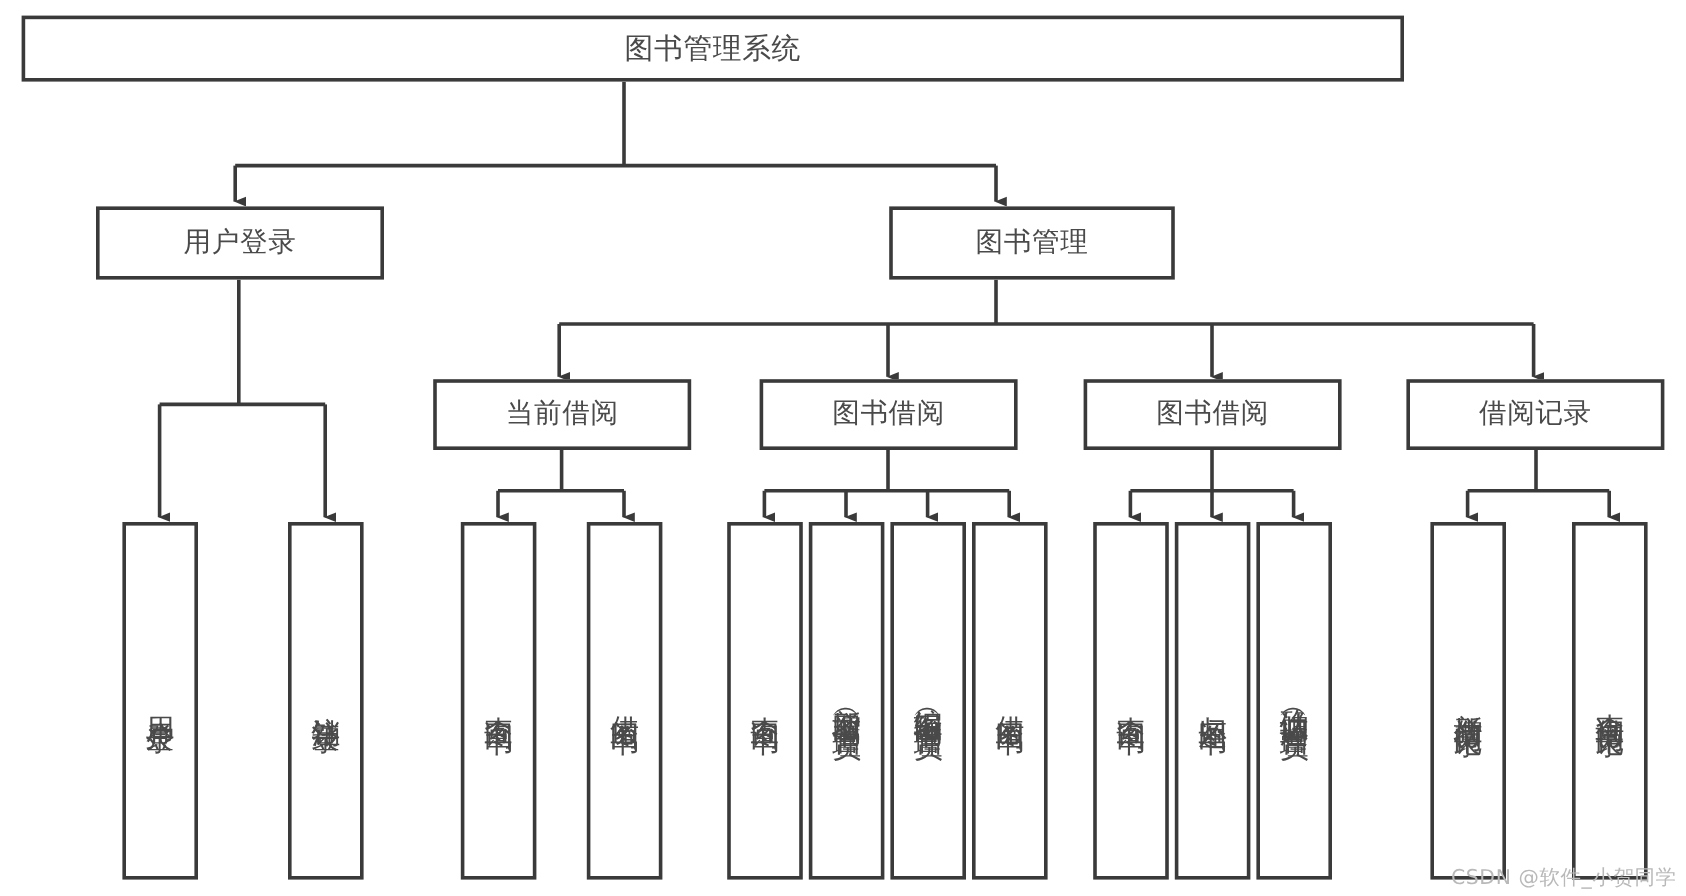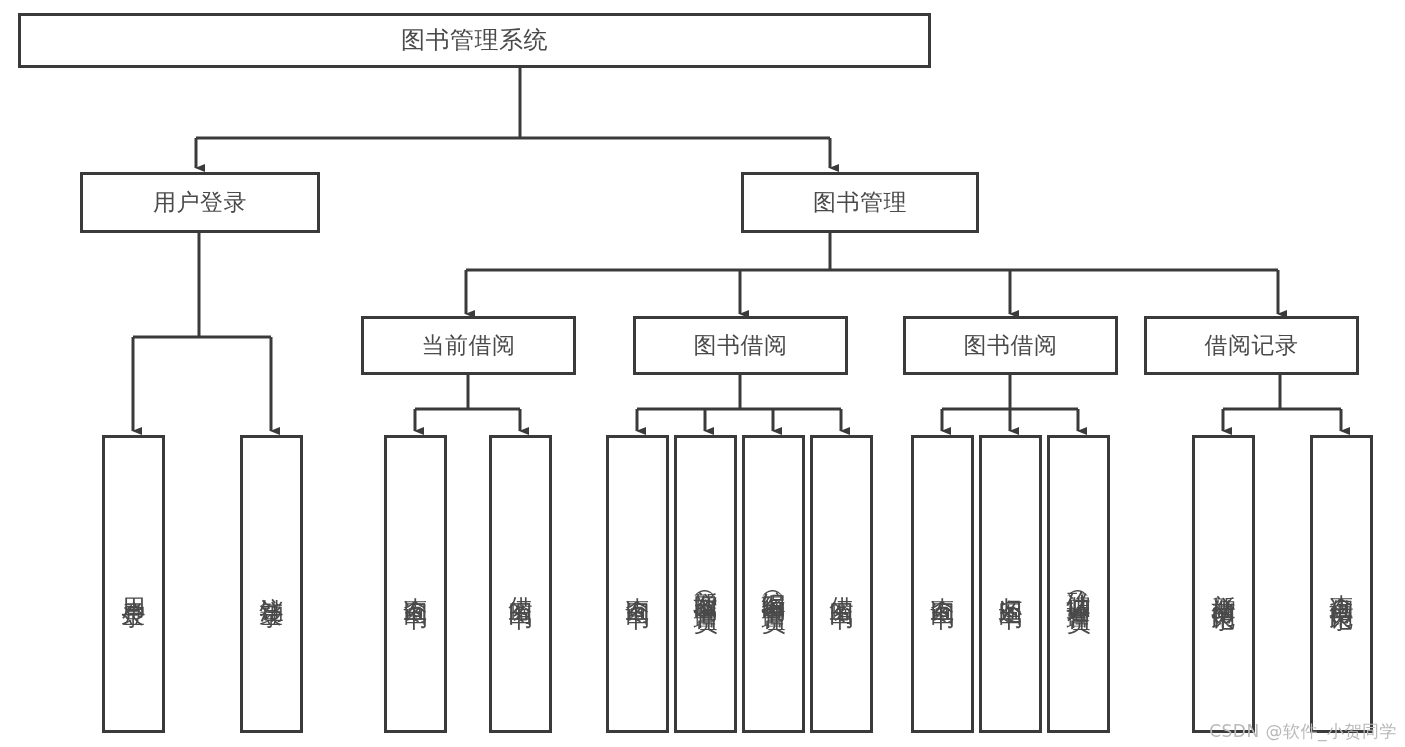--- a/index.html
+++ b/index.html
@@ -125,41 +125,41 @@
       <path d="M1010,409 L1010,431" marker-end="url(#arrowhead)"></path>
       <path d="M1078,409 L1078,431" marker-end="url(#arrowhead)"></path>
 
       <path d="M1280,375 L1280,409"></path>
       <path d="M1223,409 L1341,409"></path>
       <path d="M1223,409 L1223,431" marker-end="url(#arrowhead)"></path>
       <path d="M1341,409 L1341,431" marker-end="url(#arrowhead)"></path>
     </g>
   </svg>
 
-  <div class="node horiz root" style="left:18px; top:13px; width:913px; height:55px;">
+  <div class="node horiz root" style="left:18px; top:13px; width:1152px; height:55px;">
     <span class="node-label">图书管理系统</span>
   </div>
 
   <div class="node horiz" style="left:80px; top:172px; width:240px; height:61px;">
     <span class="node-label">用户登录</span>
   </div>
   <div class="node horiz" style="left:741px; top:172px; width:238px; height:61px;">
     <span class="node-label">图书管理</span>
   </div>
 
   <div class="node horiz" style="left:361px; top:316px; width:215px; height:59px;">
     <span class="node-label">当前借阅</span>
   </div>
   <div class="node horiz" style="left:633px; top:316px; width:215px; height:59px;">
     <span class="node-label">图书借阅</span>
   </div>
   <div class="node horiz" style="left:903px; top:316px; width:215px; height:59px;">
     <span class="node-label">图书借阅</span>
   </div>
-  <div class="node horiz" style="left:1144px; top:316px; width:215px; height:59px;justify-content:center;">
+  <div class="node horiz" style="left:1172px; top:316px; width:215px; height:59px;justify-content:center;">
     <span class="node-label">借阅记录</span>
   </div>
 
   <div class="node leaf" style="left:102px; top:435px; width:63px; height:298px;">
     <span class="node-label">用户登录</span>
   </div>
   <div class="node leaf" style="left:240px; top:435px; width:63px; height:298px;">
     <span class="node-label">注销登录</span>
   </div>
 

